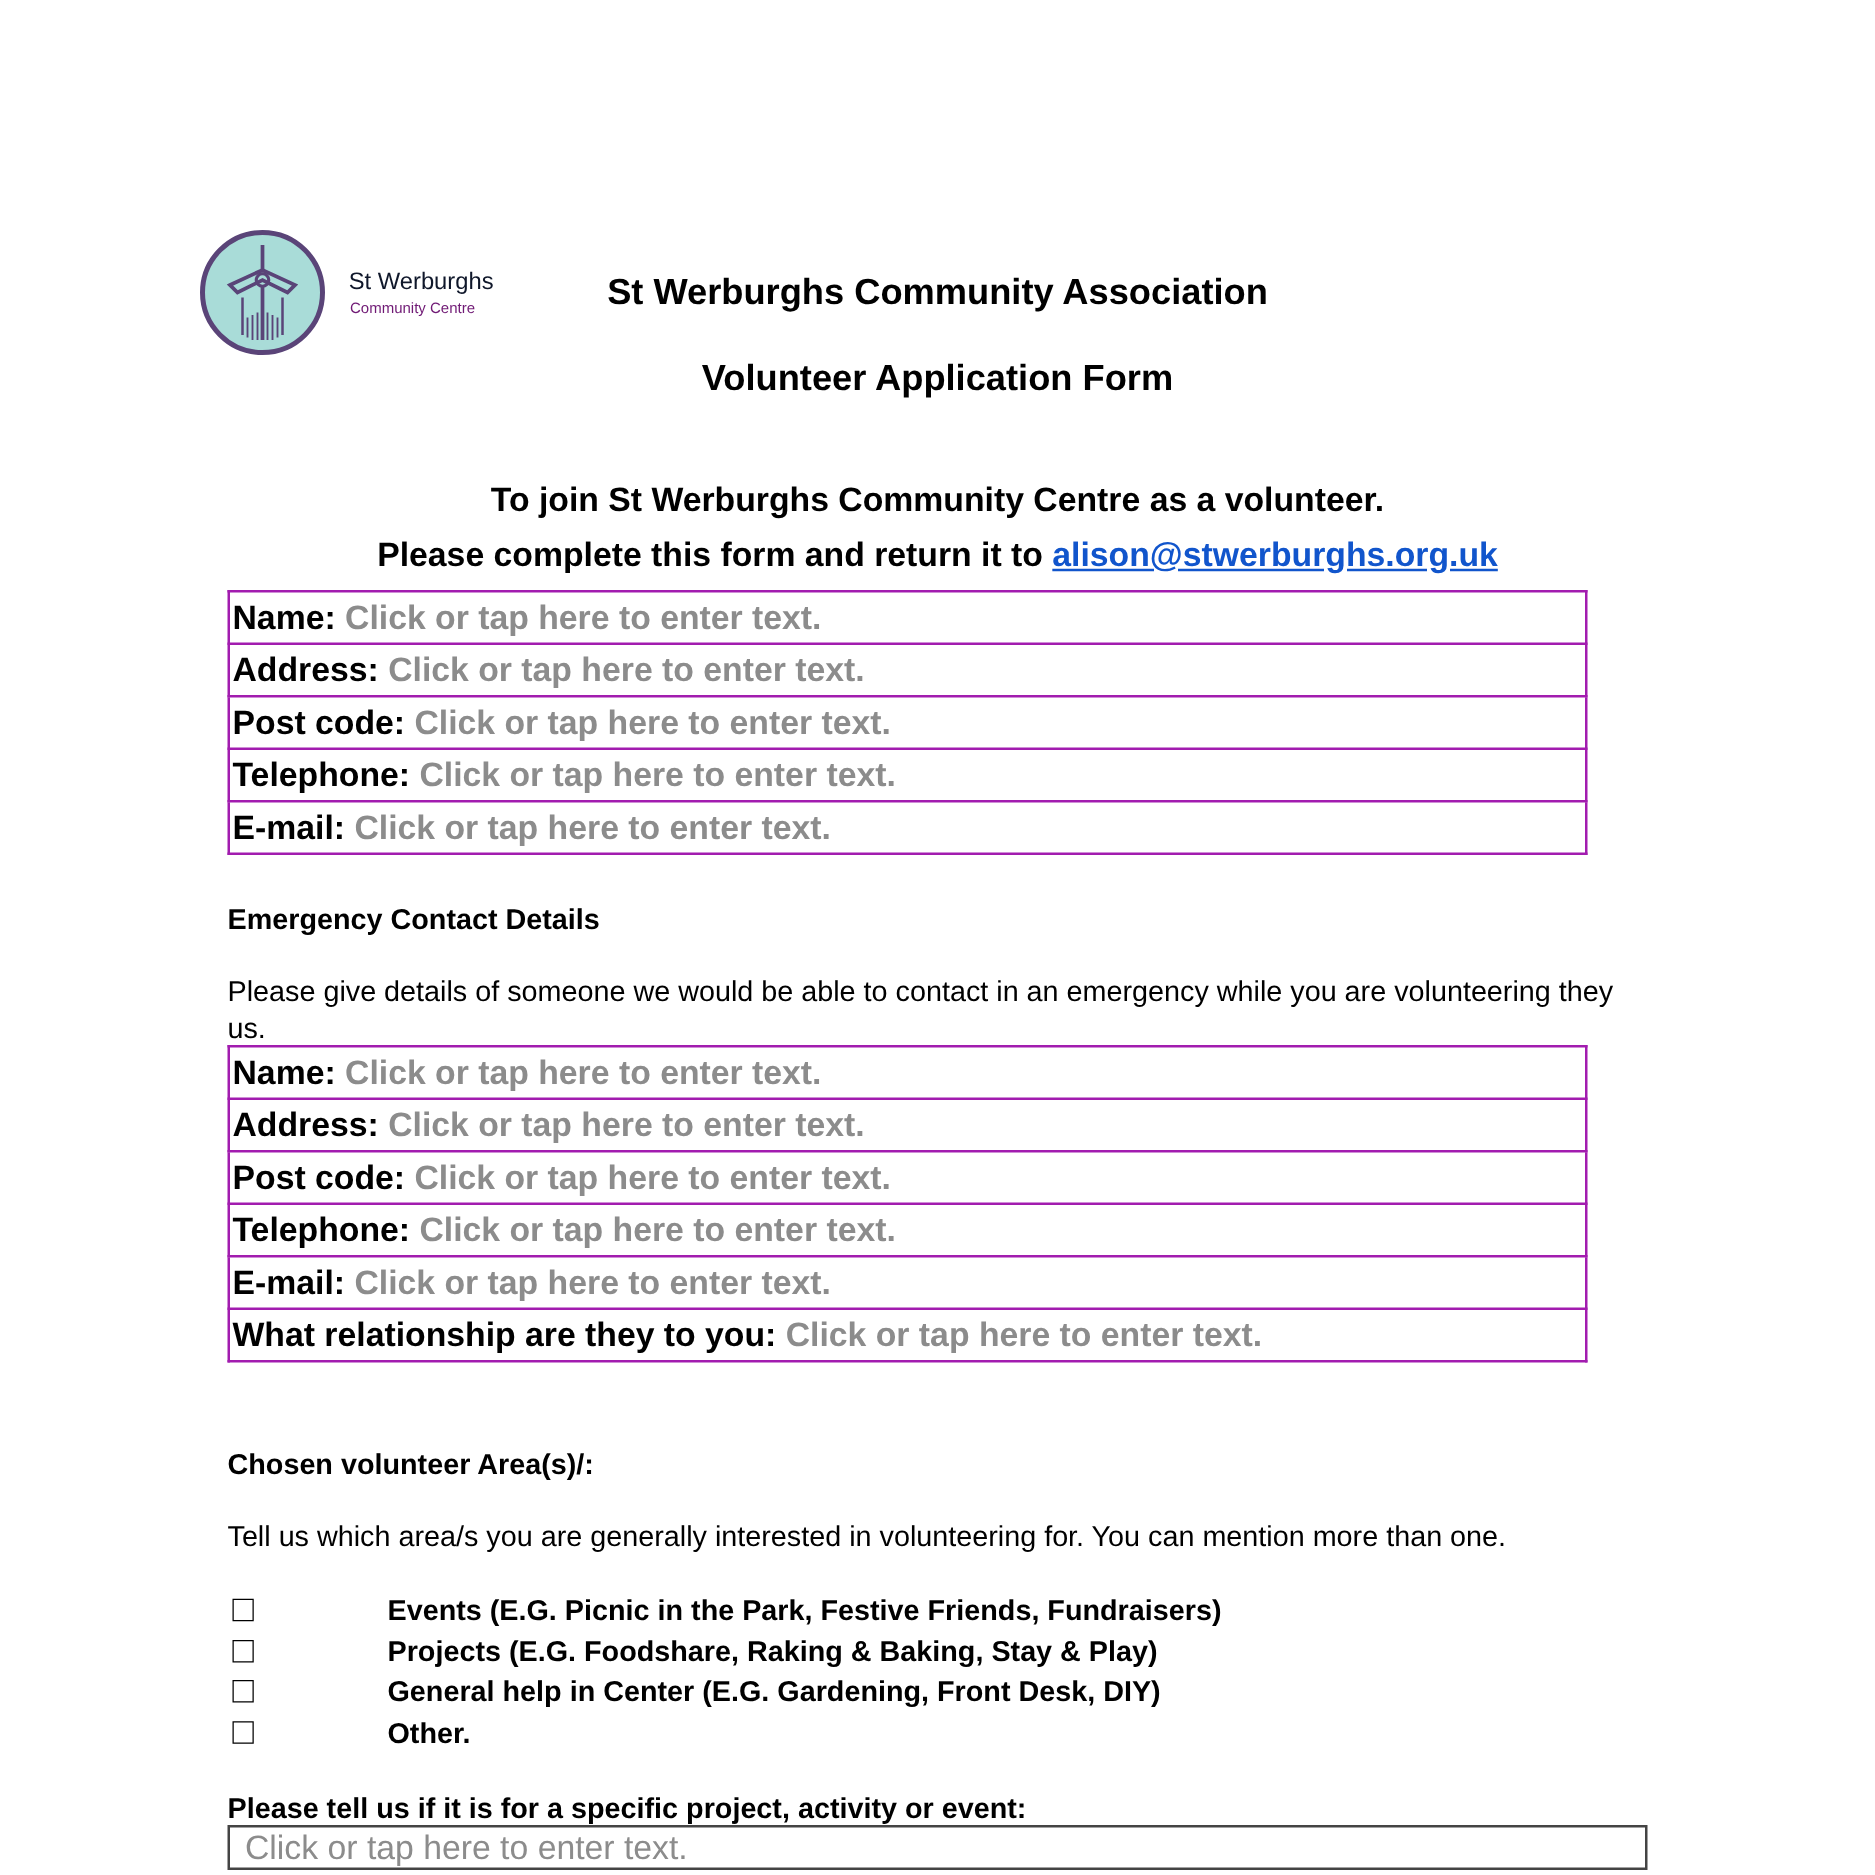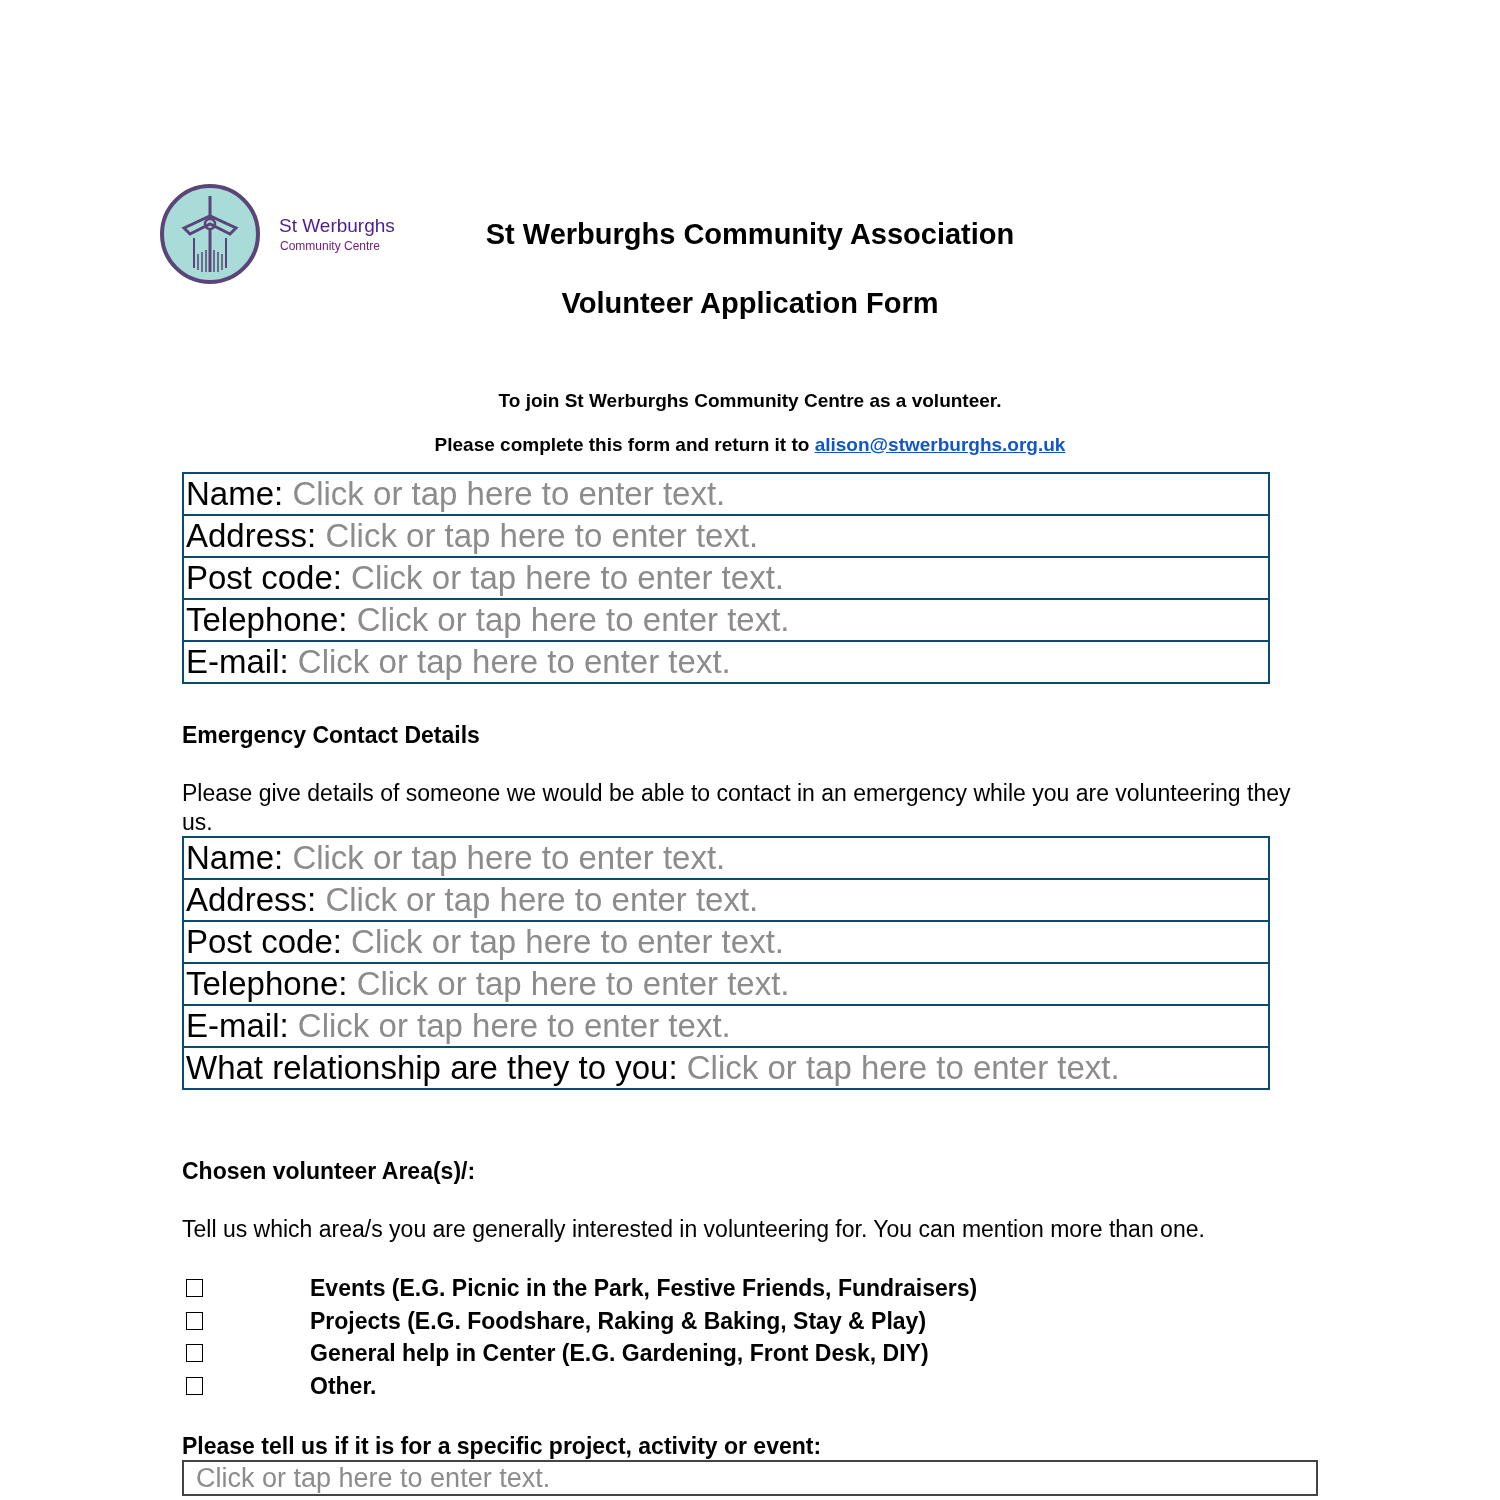--- a/index.html
+++ b/index.html
@@ -7,34 +7,34 @@
       width: 1500px; height: 1500px; position: relative; overflow: hidden;
       font-family: "Liberation Sans", sans-serif; color: #000;
     }
     .abs { position: absolute; }
     .logo { left: 158px; top: 183px; width: 240px; height: 108px; }
     .logo-circle {
       position: absolute; left: 2px; top: 1px; width: 100px; height: 100px;
       border-radius: 50%; background: #a9dcd8; border: 4px solid #5a4478;
       box-sizing: border-box;
     }
-    .logo-text1 { position: absolute; left: 121px; top: 32px; font-size: 19px; color: #4c1d95; white-space: nowrap; }
+    .logo-text1 { position: absolute; left: 121px; top: 32px; font-size: 19px; color: #0f172a; white-space: nowrap; }
     .logo-text2 { position: absolute; left: 122px; top: 56px; font-size: 12px; color: #701a75; white-space: nowrap; }
 
     .title { left: 0; width: 1500px; text-align: center; font-weight: bold; font-size: 29px; }
-    .intro { left: 0; width: 1500px; text-align: center; font-weight: bold; font-size: 19px; line-height: 29px; }
+    .intro { left: 0; width: 1500px; text-align: center; font-weight: bold; font-size: 27px; line-height: 29px; }
     .intro a { color: #1155cc; text-decoration: underline; }
 
     table.form {
       position: absolute; left: 182px; width: 1088px;
       border-collapse: collapse;
     }
     table.form td {
-      border: 2px solid #0c4a6e; height: 40px; padding: 0 0 0 2px;
-      font-size: 33px; white-space: nowrap; vertical-align: middle; line-height: 40px;
+      border: 2px solid #a21caf; height: 40px; padding: 0 0 0 2px;
+      font-size: 27px; white-space: nowrap; vertical-align: middle; line-height: 40px; font-weight: bold;
     }
     .ph { color: #8c8c8c; }
 
     .h2 { left: 182px; font-weight: bold; font-size: 23px; }
     .para { left: 182px; font-size: 23px; line-height: 29px; width: 1140px; }
 
     .opt { left: 182px; font-size: 23px; font-weight: bold; height: 32px; }
     .opt .box {
       position: absolute; left: 4px; top: 4px; width: 15px; height: 16px;
       border: 1.5px solid #000;

